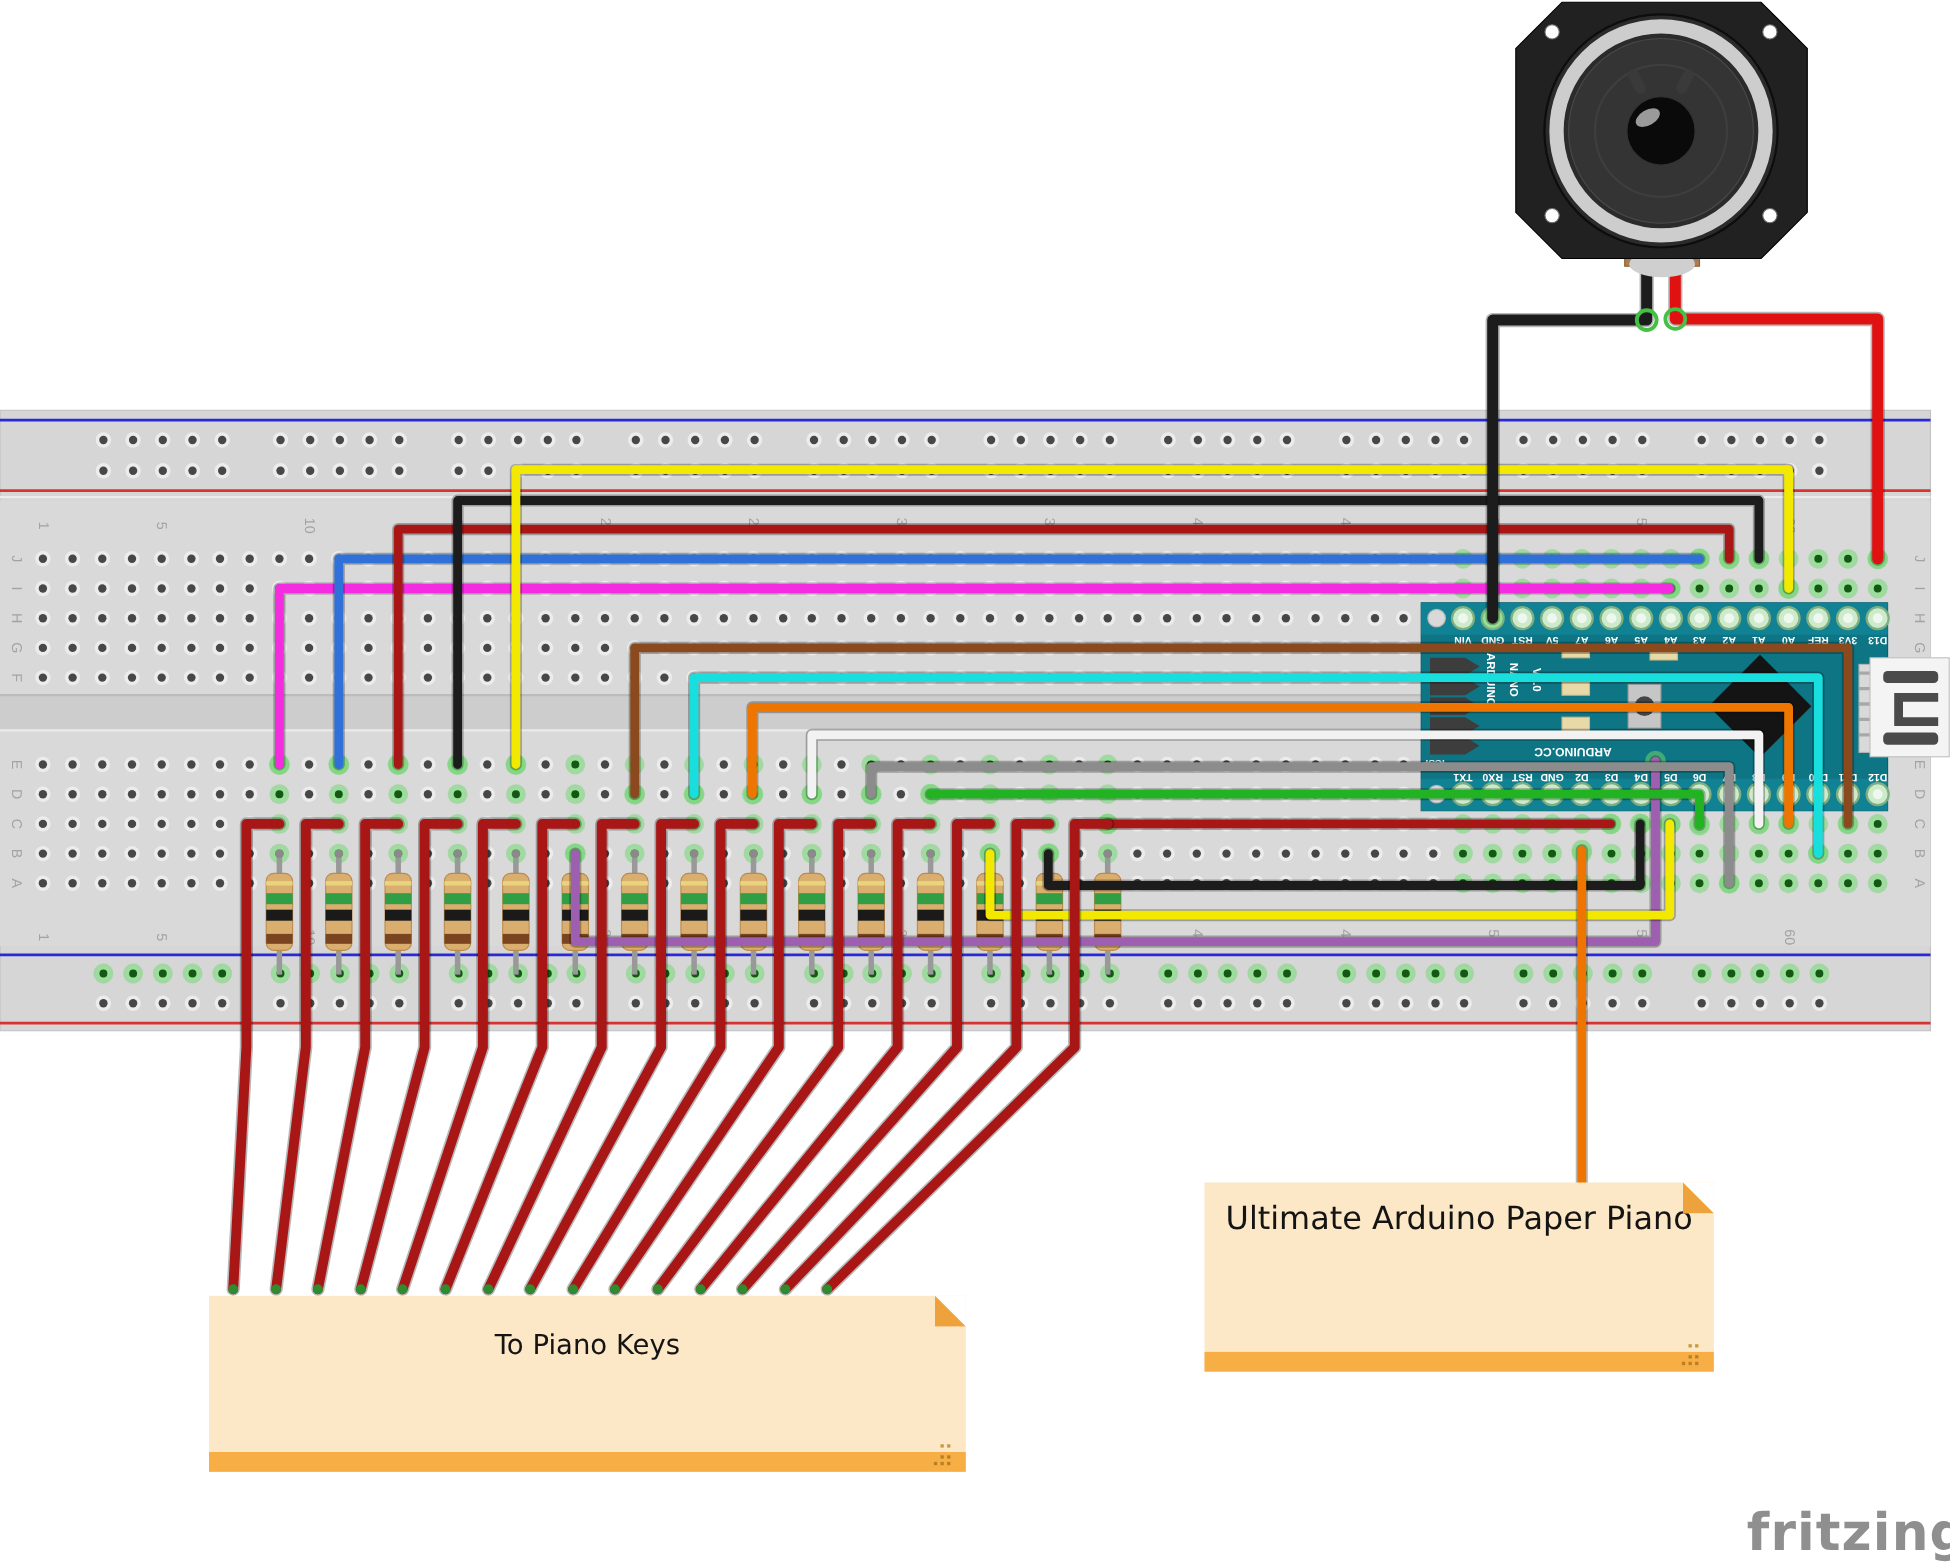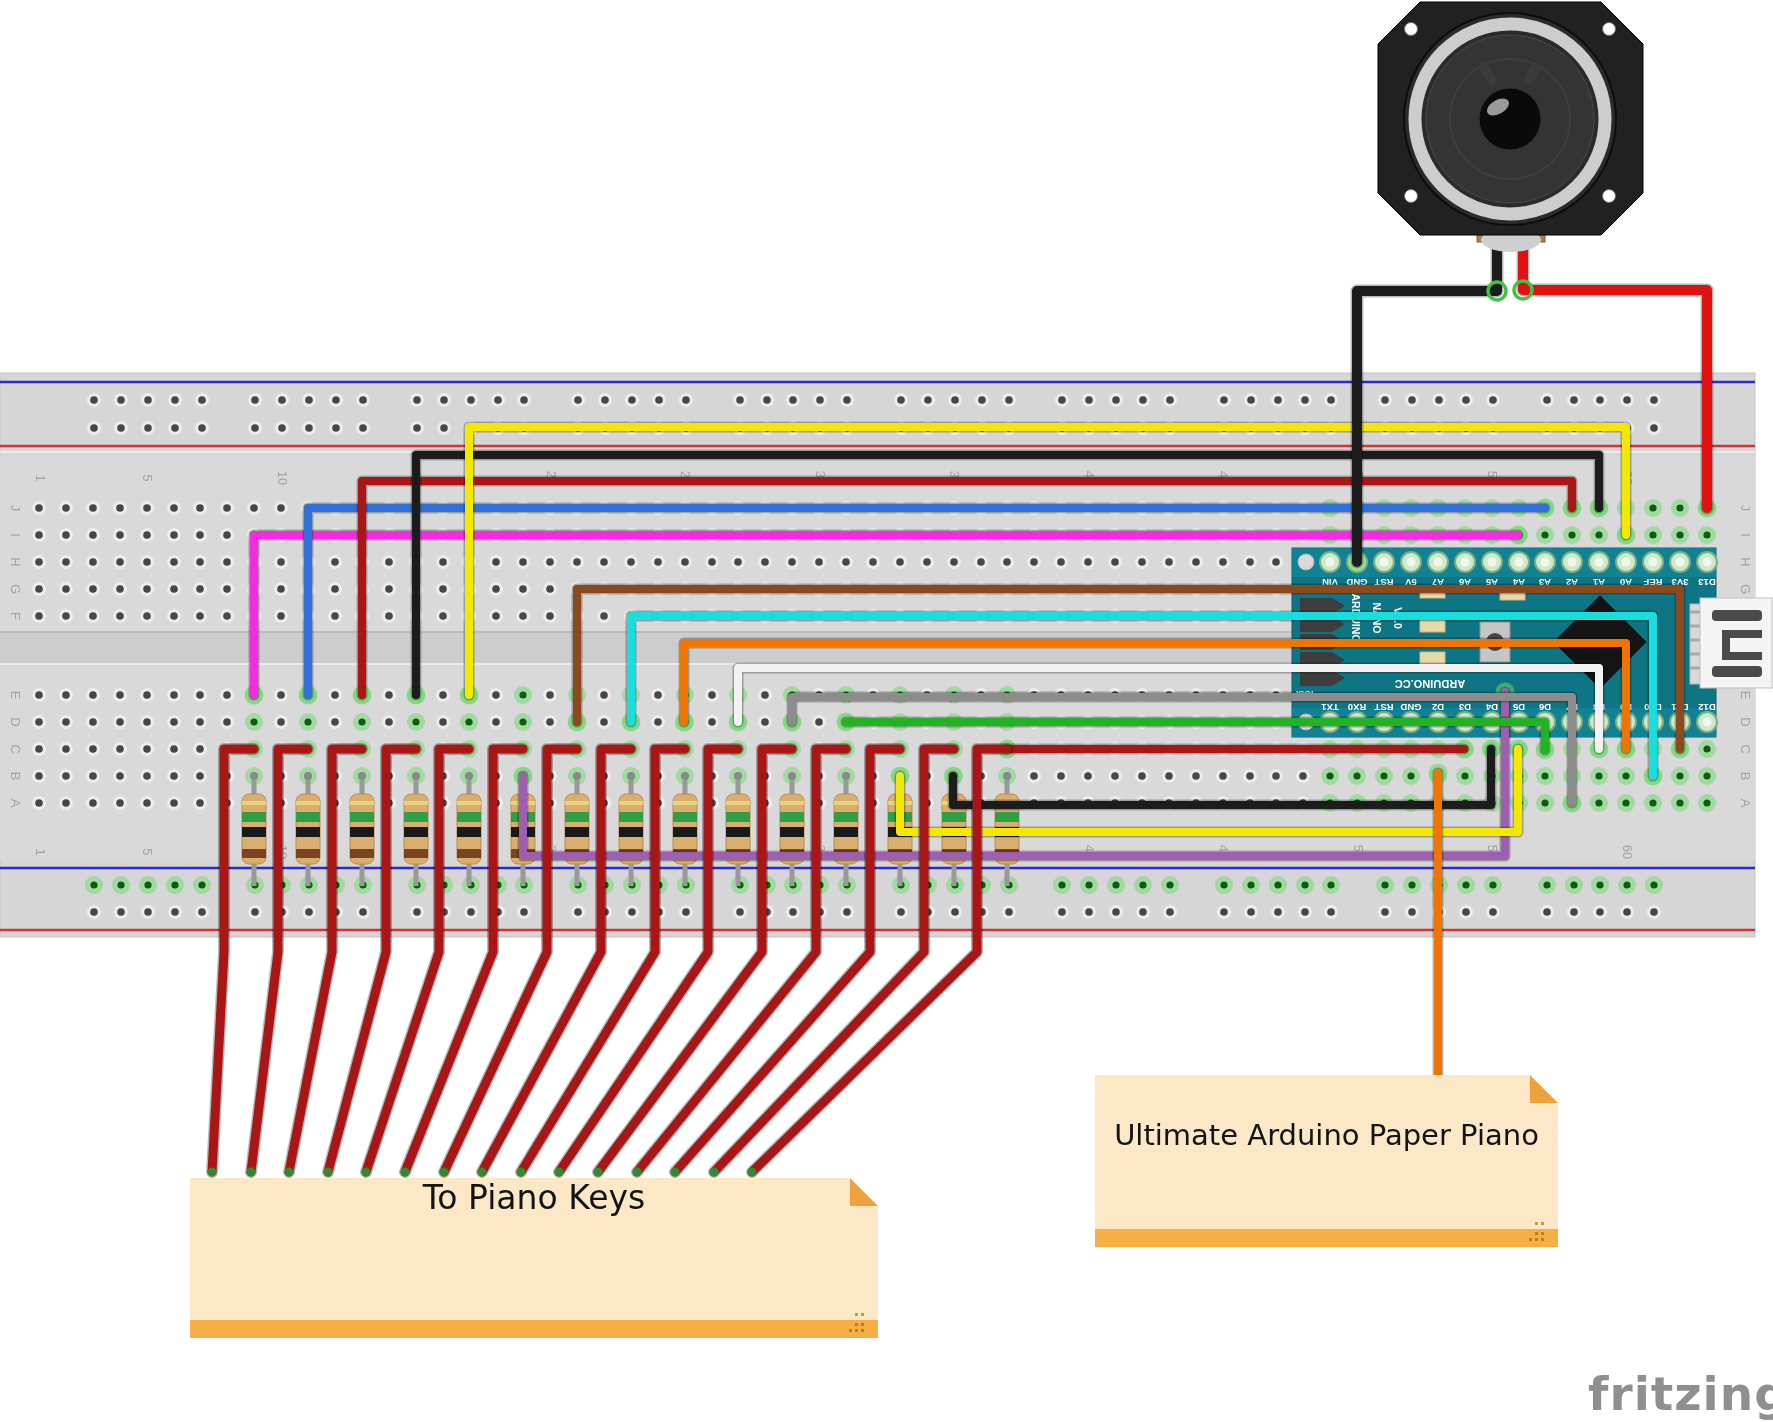--- a/index.html
+++ b/index.html
@@ -6,22 +6,22 @@
   #scene{position:relative;width:1773px;height:1422px;overflow:hidden;background:#fff;
          font-family:"Liberation Sans",sans-serif}
   #diagram{position:absolute;left:0;top:0}
   .note{position:absolute;background:#fce7c6}
   .note .strip{position:absolute;left:0;right:0;bottom:0;height:18px;background:#f7ae45}
   .note .fold{position:absolute;top:0;right:0;width:0;height:0;
               border-top:28px solid #fff;border-left:28px solid #eda23c}
   .note .grip{position:absolute;right:14px;bottom:6px;width:3px;height:3px;background:#b97f24;
               box-shadow:-6px 0 #b97f24,-12px 0 #b97f24,0 -6px #b97f24,-6px -6px #b97f24,0 -16px #c9983f,-6px -16px #c9983f}
   .note-text{font-family:"DejaVu Sans",sans-serif;color:#141414;text-align:center}
-  #note-piano .note-text{font-size:33px}
-  #note-title .note-text{padding-top:41px;font-size:29px;line-height:39px}
+  #note-piano .note-text{padding-top:30px;font-size:25px}
+  #note-title .note-text{padding-top:13px;font-size:29px;line-height:39px}
   #logo{position:absolute;left:1588px;top:1366px;font-family:"DejaVu Sans",sans-serif;
         font-weight:bold;font-size:47px;color:#8f8f8f;letter-spacing:1px}
 </style>
 </head>
 <body>
 
 <div id="scene">
   <svg id="diagram" width="1773" height="1422" xmlns="http://www.w3.org/2000/svg">
       <g>
         <rect x="0" y="373" width="1755" height="564" fill="#d6d6d6" stroke="#c2c2c2"></rect>

